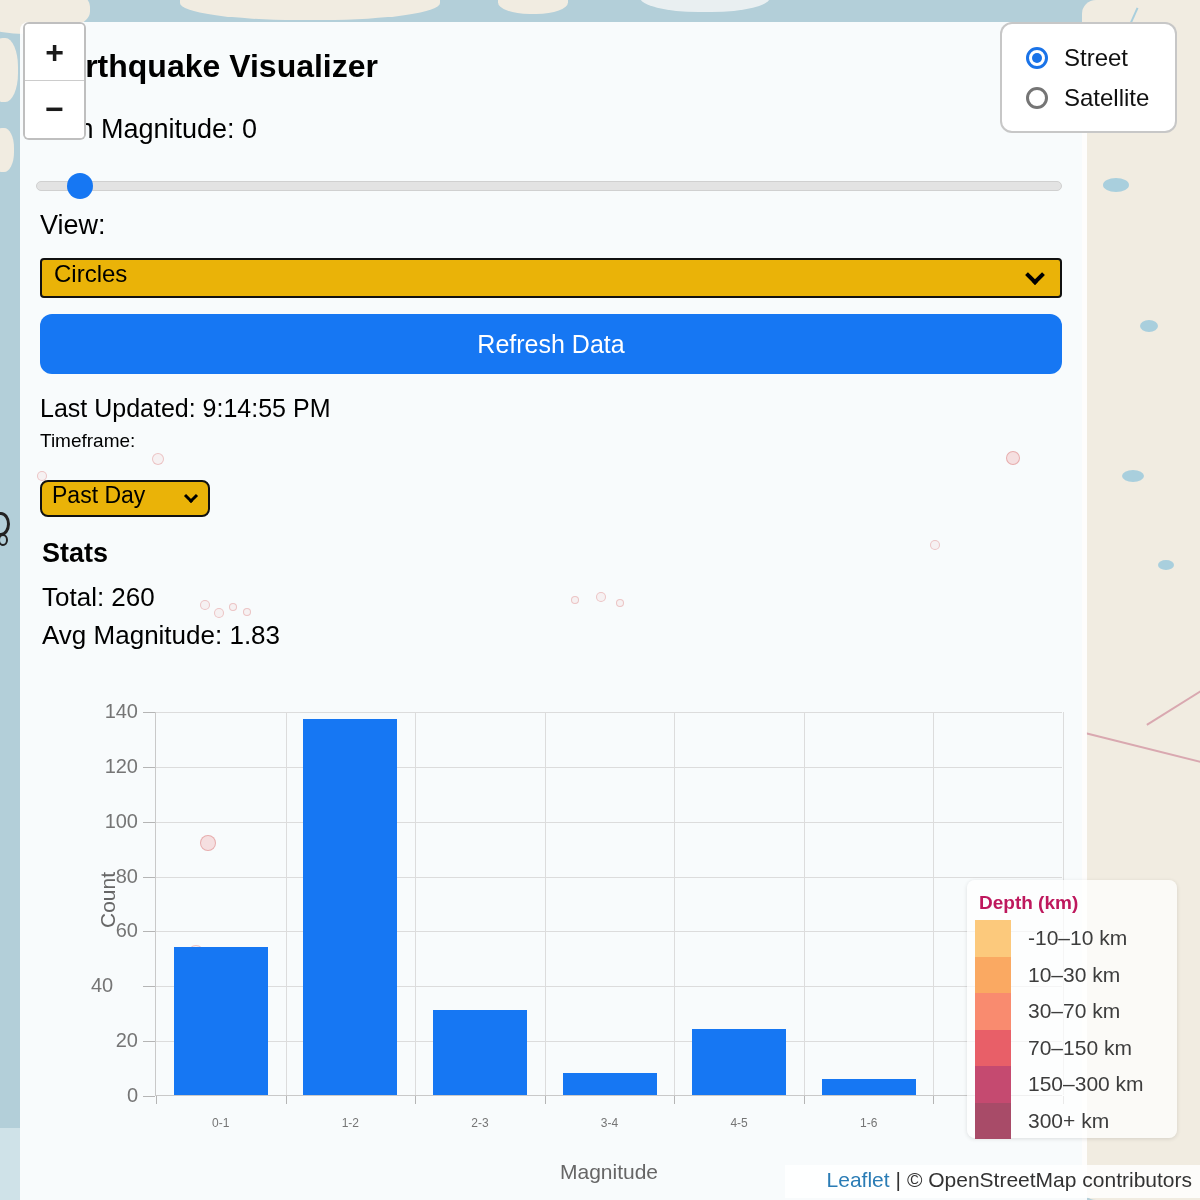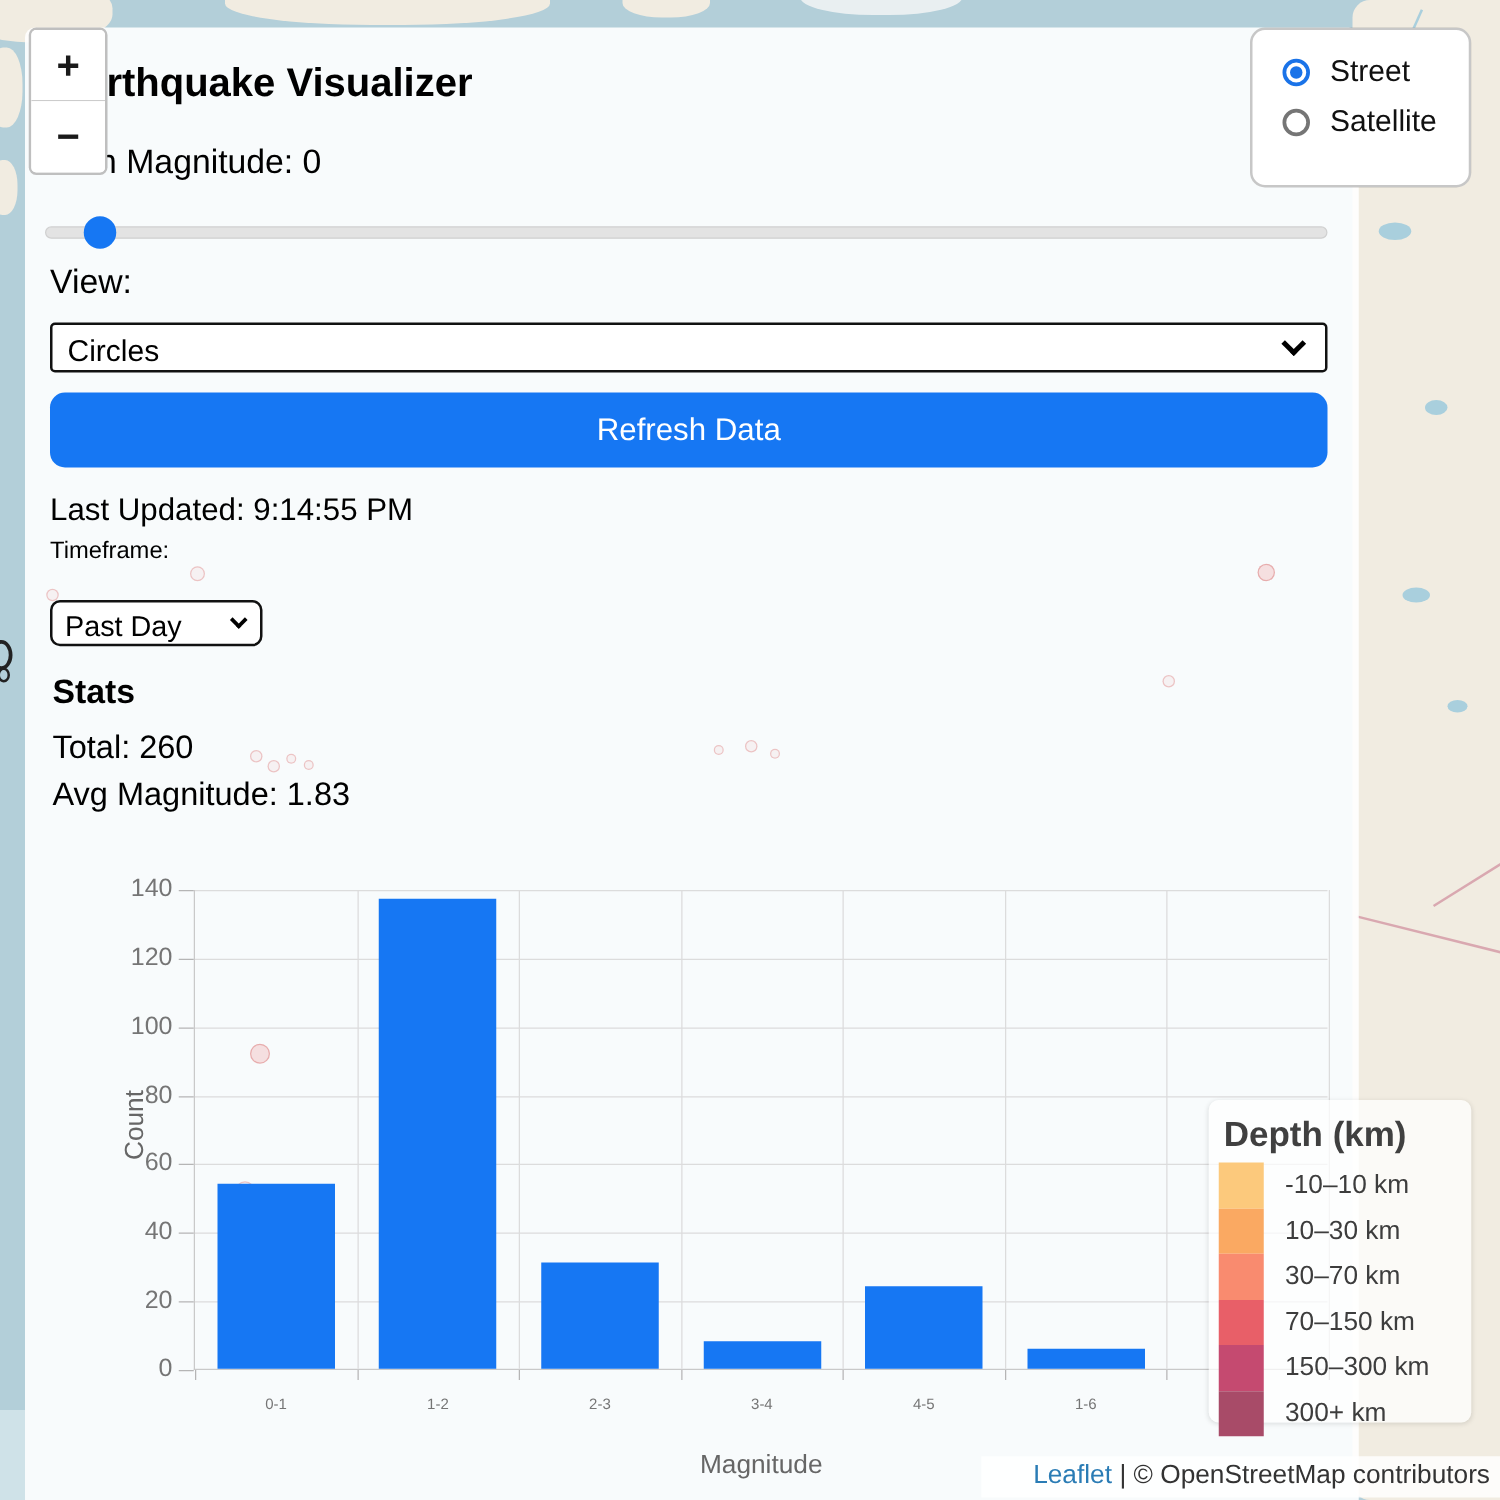--- a/index.html
+++ b/index.html
@@ -26,21 +26,21 @@
 
   #app-title { position:absolute; left:26px; top:26px; font-size:32px; font-weight:bold; color:#000; }
   #min-mag { position:absolute; left:30px; top:92px; font-size:27px; color:#000; }
 
   #slider { position:absolute; left:16px; top:146px; width:1026px; height:36px; }
   #slider-track { position:absolute; left:0; top:13px; width:100%; height:10px; background:#e3e3e3;
                   border:1px solid #d0d0d0; border-radius:6px; }
   #slider-thumb { position:absolute; left:31px; top:5px; width:26px; height:26px; background:#1677f3; border-radius:50%; }
 
   #view-label { position:absolute; left:20px; top:188px; font-size:27px; color:#000; }
-  .select-box { position:absolute; background:#ffffff; border:2px solid #111; display:flex; align-items:flex-end; }
+  .select-box { position:absolute; background:#eab308; border:2px solid #111; display:flex; align-items:flex-start; }
   #view-select { left:20px; top:236px; width:1022px; height:40px; border-radius:4px; font-size:24px; padding-left:12px; }
   .chevron { position:absolute; width:14px; height:14px; border-right:4px solid #000; border-bottom:4px solid #000;
              transform:rotate(45deg); top:8px; }
   #view-select .chevron { right:18px; }
   #timeframe-select .chevron { width:10px; height:10px; border-right:3px solid #000; border-bottom:3px solid #000; right:12px; top:9px; }
 
   #refresh-btn { position:absolute; left:20px; top:292px; width:1022px; height:60px; background:#1677f3; border:none;
                  border-radius:12px; color:#fff; font-size:25px; font-family:inherit; cursor:pointer; }
 
   #last-updated { position:absolute; left:20px; top:372px; font-size:25px; color:#000; }
@@ -61,33 +61,33 @@
   .ytick-label { position:absolute; width:72px; text-align:right; font-size:20px; color:#757575; }
   .xtick-label { position:absolute; width:80px; text-align:center; font-size:12px; color:#757575; }
   .bar { position:absolute; bottom:0; background:#1677f3; }
   #ylabel { position:absolute; left:-88px; top:176px; width:80px; text-align:center; font-size:21px; color:#666;
             transform:rotate(-90deg); }
   #xlabel { position:absolute; width:200px; text-align:center; font-size:21px; color:#666; top:448px; left:353px; }
 
   
   #depth-legend { position:absolute; left:967px; top:880px; width:210px; height:258px; z-index:40;
                   background:rgba(255,255,255,0.72); border-radius:8px; box-shadow:0 1px 4px rgba(0,0,0,0.12); padding:10px 0 0 8px; }
-  #depth-legend-title { font-size:28px; font-weight:bold; color:#404040; margin:2px 0 6px 4px; }
+  #depth-legend-title { font-size:19px; font-weight:bold; color:#be185d; margin:2px 0 6px 4px; }
   .legend-row { display:flex; align-items:center; height:36.5px; }
   .legend-swatch { width:36px; height:36.5px; flex:0 0 36px; }
   .legend-label { margin-left:17px; font-size:21px; color:#3d3d3d; white-space:nowrap; }
 
   
   #zoom-control { position:absolute; left:23px; top:22px; width:63px; z-index:50; background:#fff;
                   border:2px solid rgba(0,0,0,0.25); border-radius:6px; overflow:hidden; }
   .zoom-btn { width:100%; height:57px; background:#fff; display:flex; align-items:center; justify-content:center;
               font-size:32px; font-weight:bold; color:#1a1a1a; cursor:pointer; }
   #zoom-in { border-bottom:1px solid #ccc; }
 
-  #layer-control { position:absolute; left:1000px; top:22px; width:177px; height:128px; z-index:50; background:#fff;
+  #layer-control { position:absolute; left:1000px; top:22px; width:177px; height:111px; z-index:50; background:#fff;
                    border:2px solid rgba(0,0,0,0.22); border-radius:12px; padding:14px 0 0 24px; }
   .layer-row { display:flex; align-items:center; height:40px; cursor:pointer; }
   .radio { width:22px; height:22px; border-radius:50%; border:3px solid #757575; position:relative; flex:0 0 22px; }
   .radio.checked { border-color:#1a73e8; }
   .radio.checked::after { content:""; position:absolute; left:3px; top:3px; width:10px; height:10px;
                           border-radius:50%; background:#1a73e8; }
   .layer-label { margin-left:16px; font-size:24px; color:#111; }
 
   #attribution { position:absolute; right:0; bottom:2px; z-index:45; background:rgba(255,255,255,0.82);
                  padding:3px 8px 6px 10px; display:flex; align-items:center; font-size:21px; color:#333; }
@@ -168,21 +168,21 @@
   <div id="plot">
     <div id="ylabel">Count</div>
     <div id="xlabel">Magnitude</div>
   <div class="ytick" style="top: 384px;"></div>
       <div class="ytick-label" style="left: -90px; top: 372px;">0</div>
       <div class="gridline-h" style="top: 329.143px;"></div>
       <div class="ytick" style="top: 329.143px;"></div>
       <div class="ytick-label" style="left: -90px; top: 317.143px;">20</div>
       <div class="gridline-h" style="top: 274.286px;"></div>
       <div class="ytick" style="top: 274.286px;"></div>
-      <div class="ytick-label" style="left: -90px; top: 262.286px;">40</div>
+      <div class="ytick-label" style="left: -90px; top: 262.286px; text-align: center;">40</div>
       <div class="gridline-h" style="top: 219.429px;"></div>
       <div class="ytick" style="top: 219.429px;"></div>
       <div class="ytick-label" style="left: -90px; top: 207.429px;">60</div>
       <div class="gridline-h" style="top: 164.571px;"></div>
       <div class="ytick" style="top: 164.571px;"></div>
       <div class="ytick-label" style="left: -90px; top: 152.571px;">80</div>
       <div class="gridline-h" style="top: 109.714px;"></div>
       <div class="ytick" style="top: 109.714px;"></div>
       <div class="ytick-label" style="left: -90px; top: 97.7143px;">100</div>
       <div class="gridline-h" style="top: 54.8571px;"></div>

